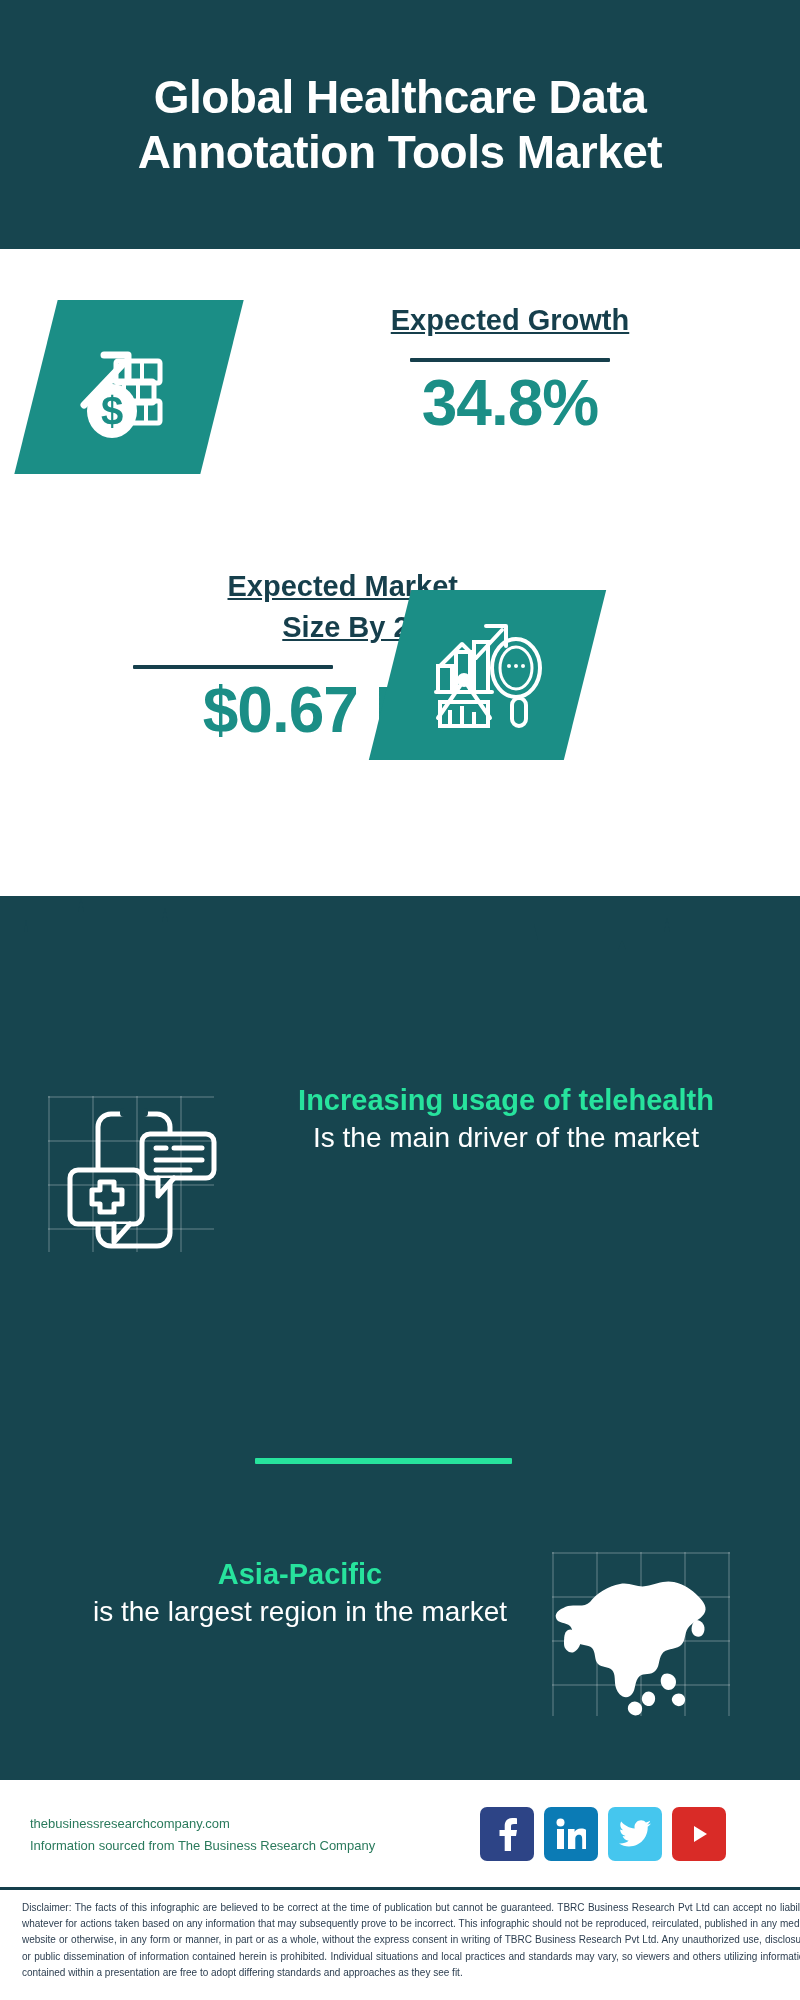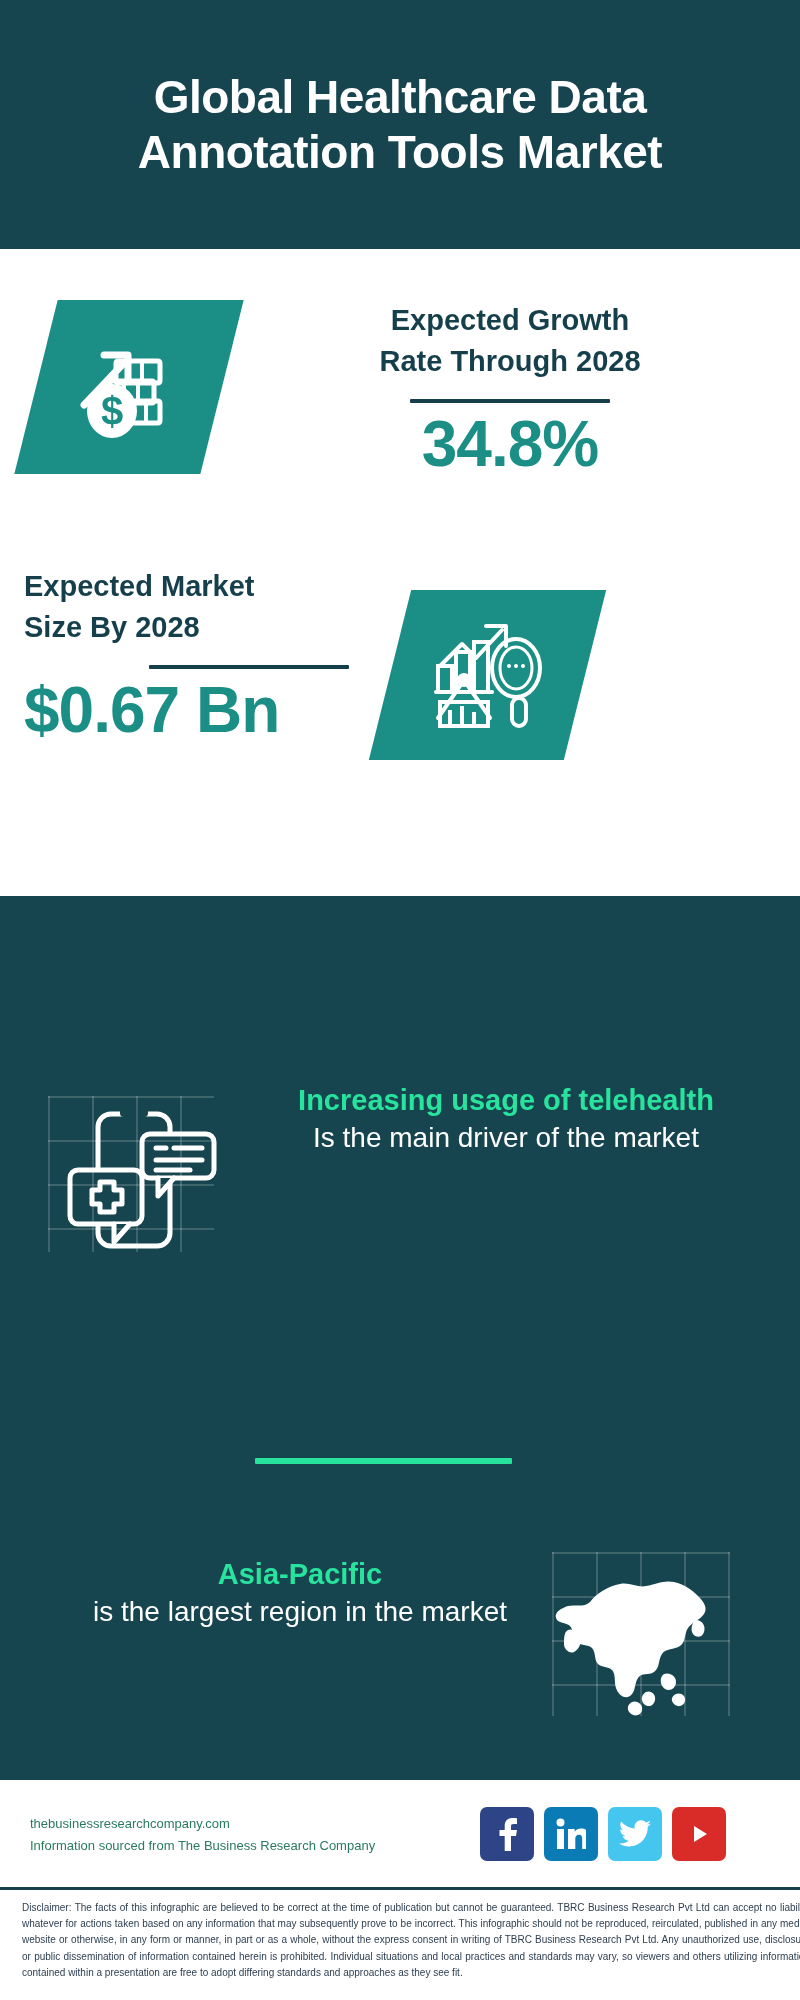--- a/index.html
+++ b/index.html
@@ -42,35 +42,36 @@
 
   
   .stat1-badge { left:36px; top:300px; width:186px; height:174px; }
   .stat1-text { position:absolute; left:250px; top:300px; width:520px; text-align:center; }
 
   .stat-heading {
     color:#163f4c;
     font-size:29px;
     font-weight:bold;
     line-height:1.42;
+    text-decoration:underline;
   }
   .stat-rule {
     width:200px; height:4px; background:#163f4c;
     margin:17px auto 6px auto; border-radius:1px;
   }
   .stat-value {
     color:#1b8e86;
     font-size:64px;
     font-weight:bold;
     line-height:1.1;
     letter-spacing:-1px;
   }
 
   
-  .stat2-text { position:absolute; left:24px; top:566px; width:450px; text-align:left; }
+  .stat2-text { position:absolute; left:8px; top:566px; width:450px; text-align:right; }
   .stat2-badge { left:390px; top:590px; width:195px; height:170px; }
 
   
   .dark-panel {
     position:absolute; left:0; top:896px; width:800px; height:884px;
     background:#17454f;
     overflow:hidden;
   }
   .skyline { position:absolute; left:0; top:0; width:800px; height:120px; display:block; }
 
@@ -165,21 +166,20 @@
           <line x1="76" y1="72" x2="76" y2="94" stroke="#fff" stroke-width="4"></line>
 
           <ellipse cx="42" cy="82" rx="25" ry="27" fill="#fff"></ellipse>
           <text x="42" y="96" font-family="Liberation Sans, sans-serif" font-size="40" font-weight="bold" fill="#1b8e86" text-anchor="middle">$</text>
         </svg>
       </span>
     </div>
   </div>
   <div class="stat1-text">
     <div class="stat-heading">Expected Growth</div>
-    <div class="stat-heading">Rate Through 2028</div>
     <div class="stat-rule"></div>
     <div class="stat-value">34.8%</div>
   </div>
 
   <div class="stat2-text">
     <div class="stat-heading">Expected Market</div>
     <div class="stat-heading">Size By 2028</div>
     <div class="stat-rule"></div>
     <div class="stat-value">$0.67 Bn</div>
   </div>

